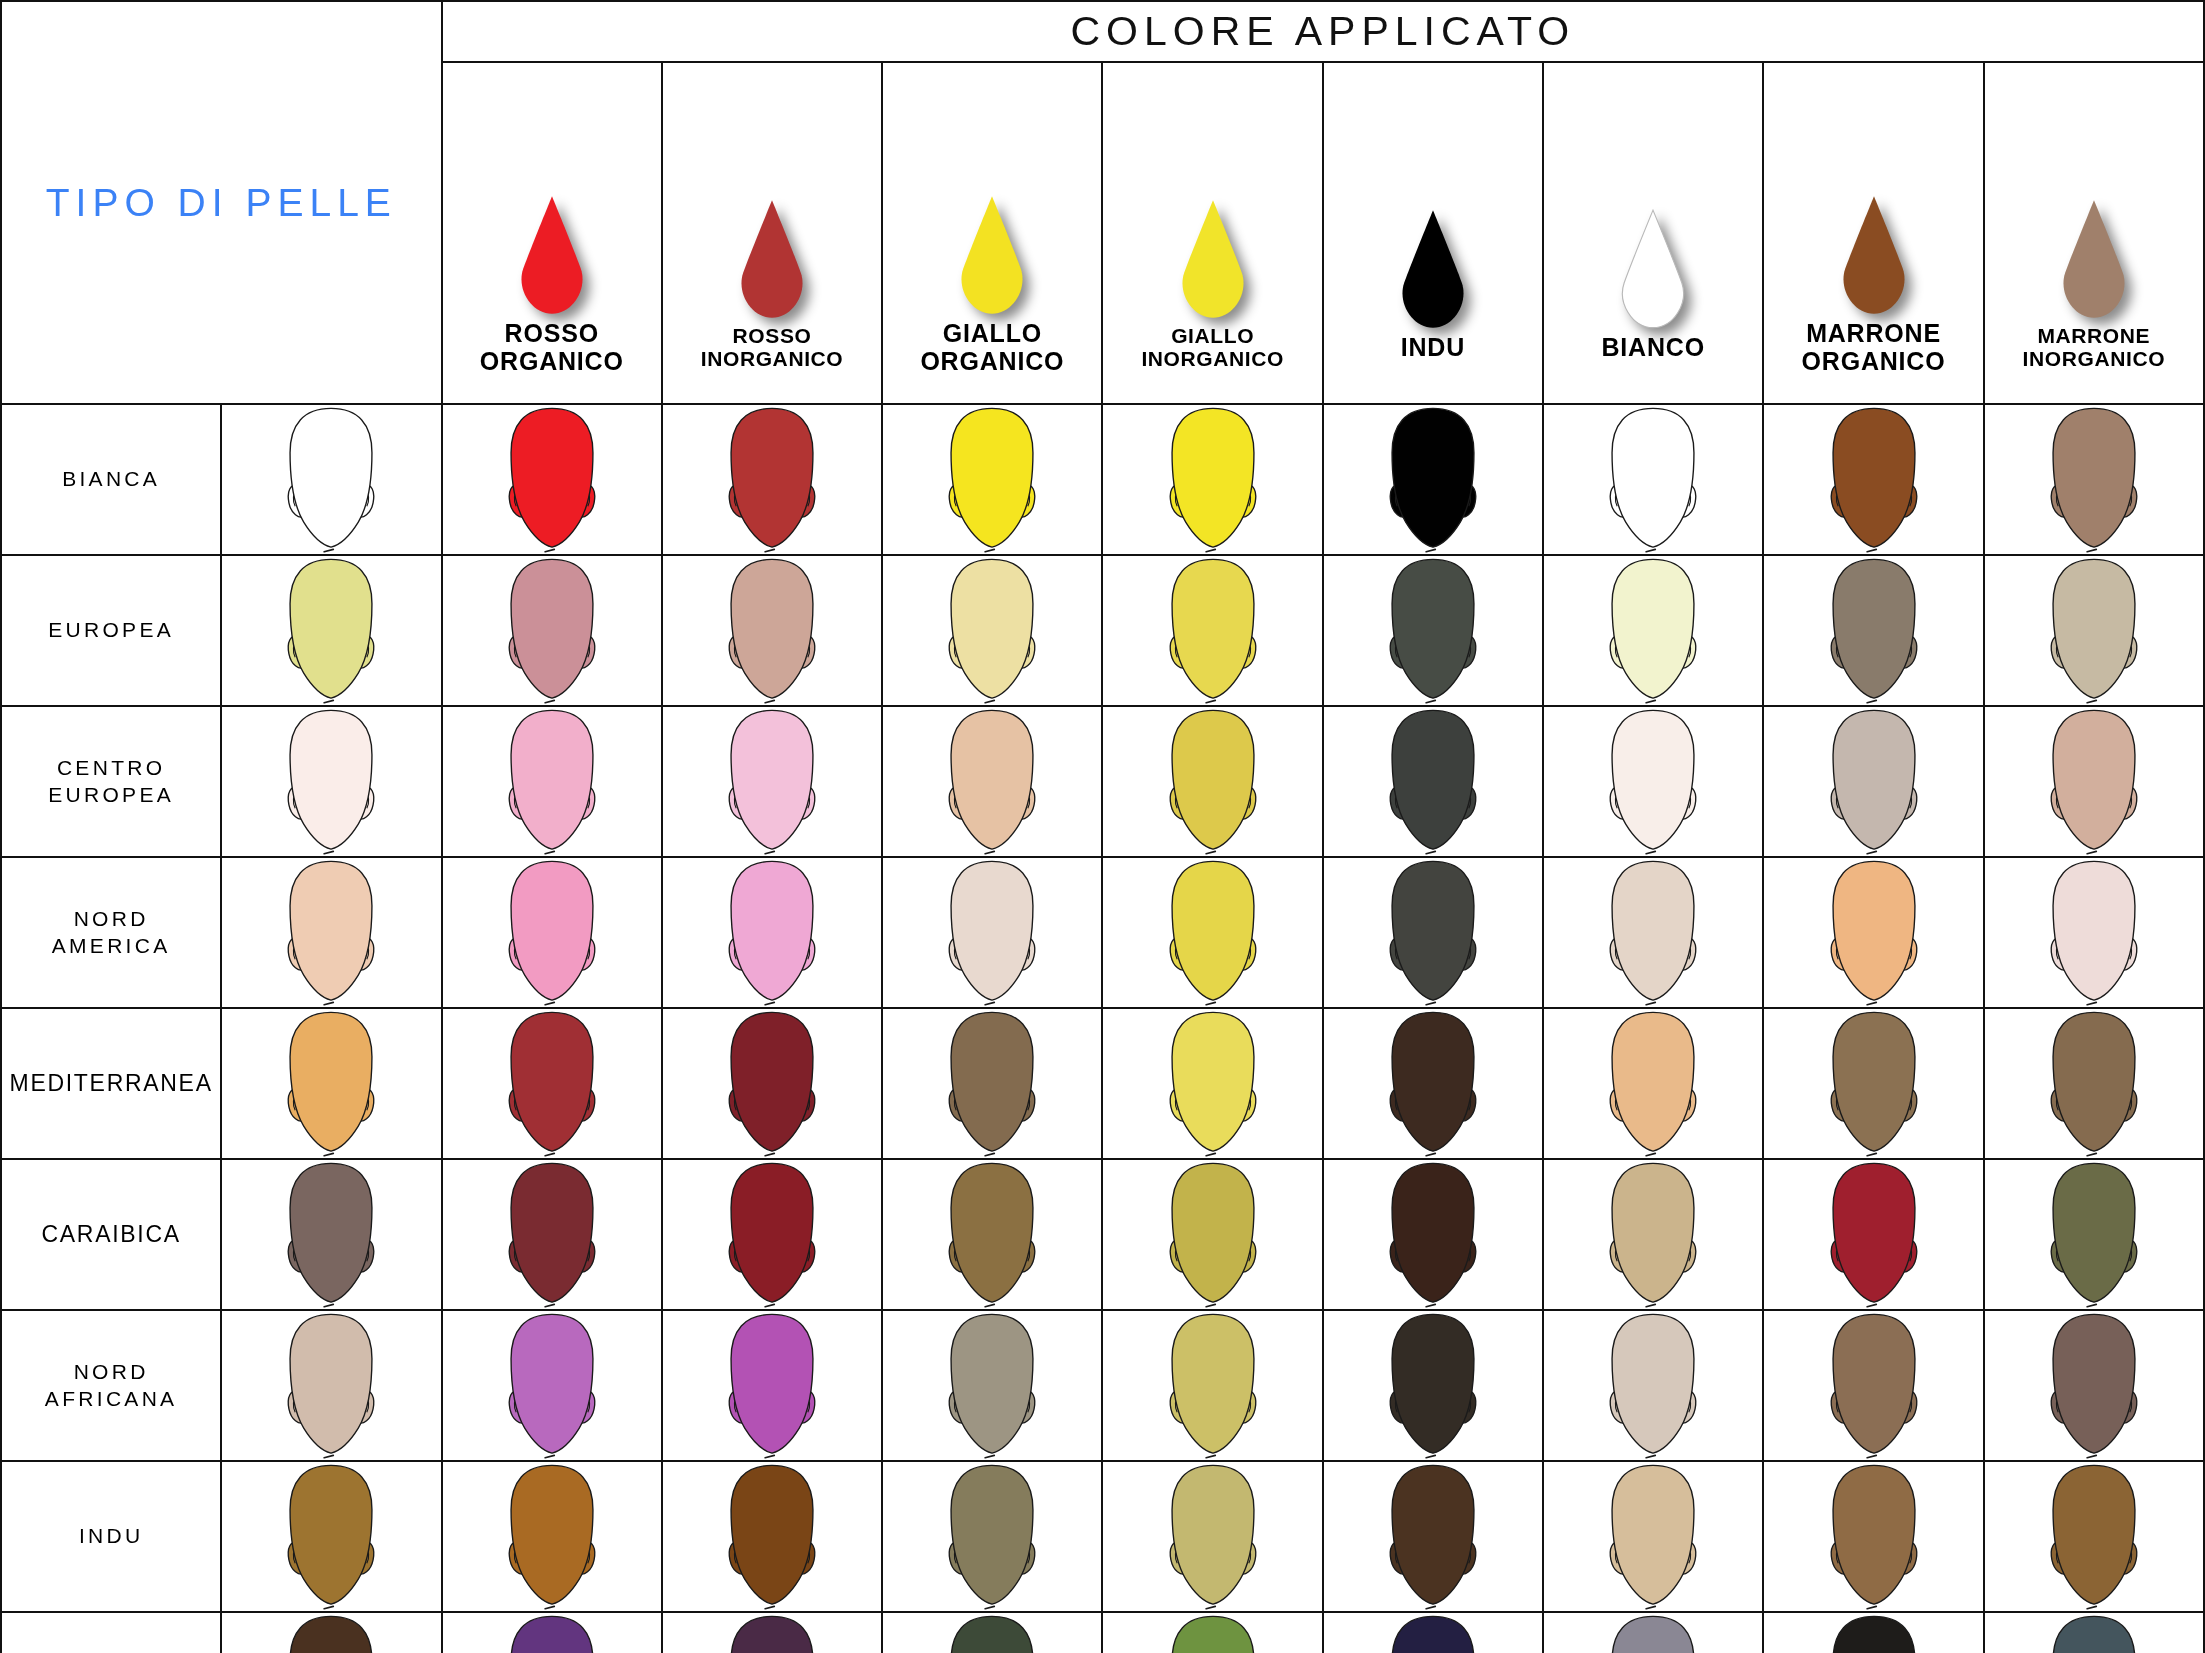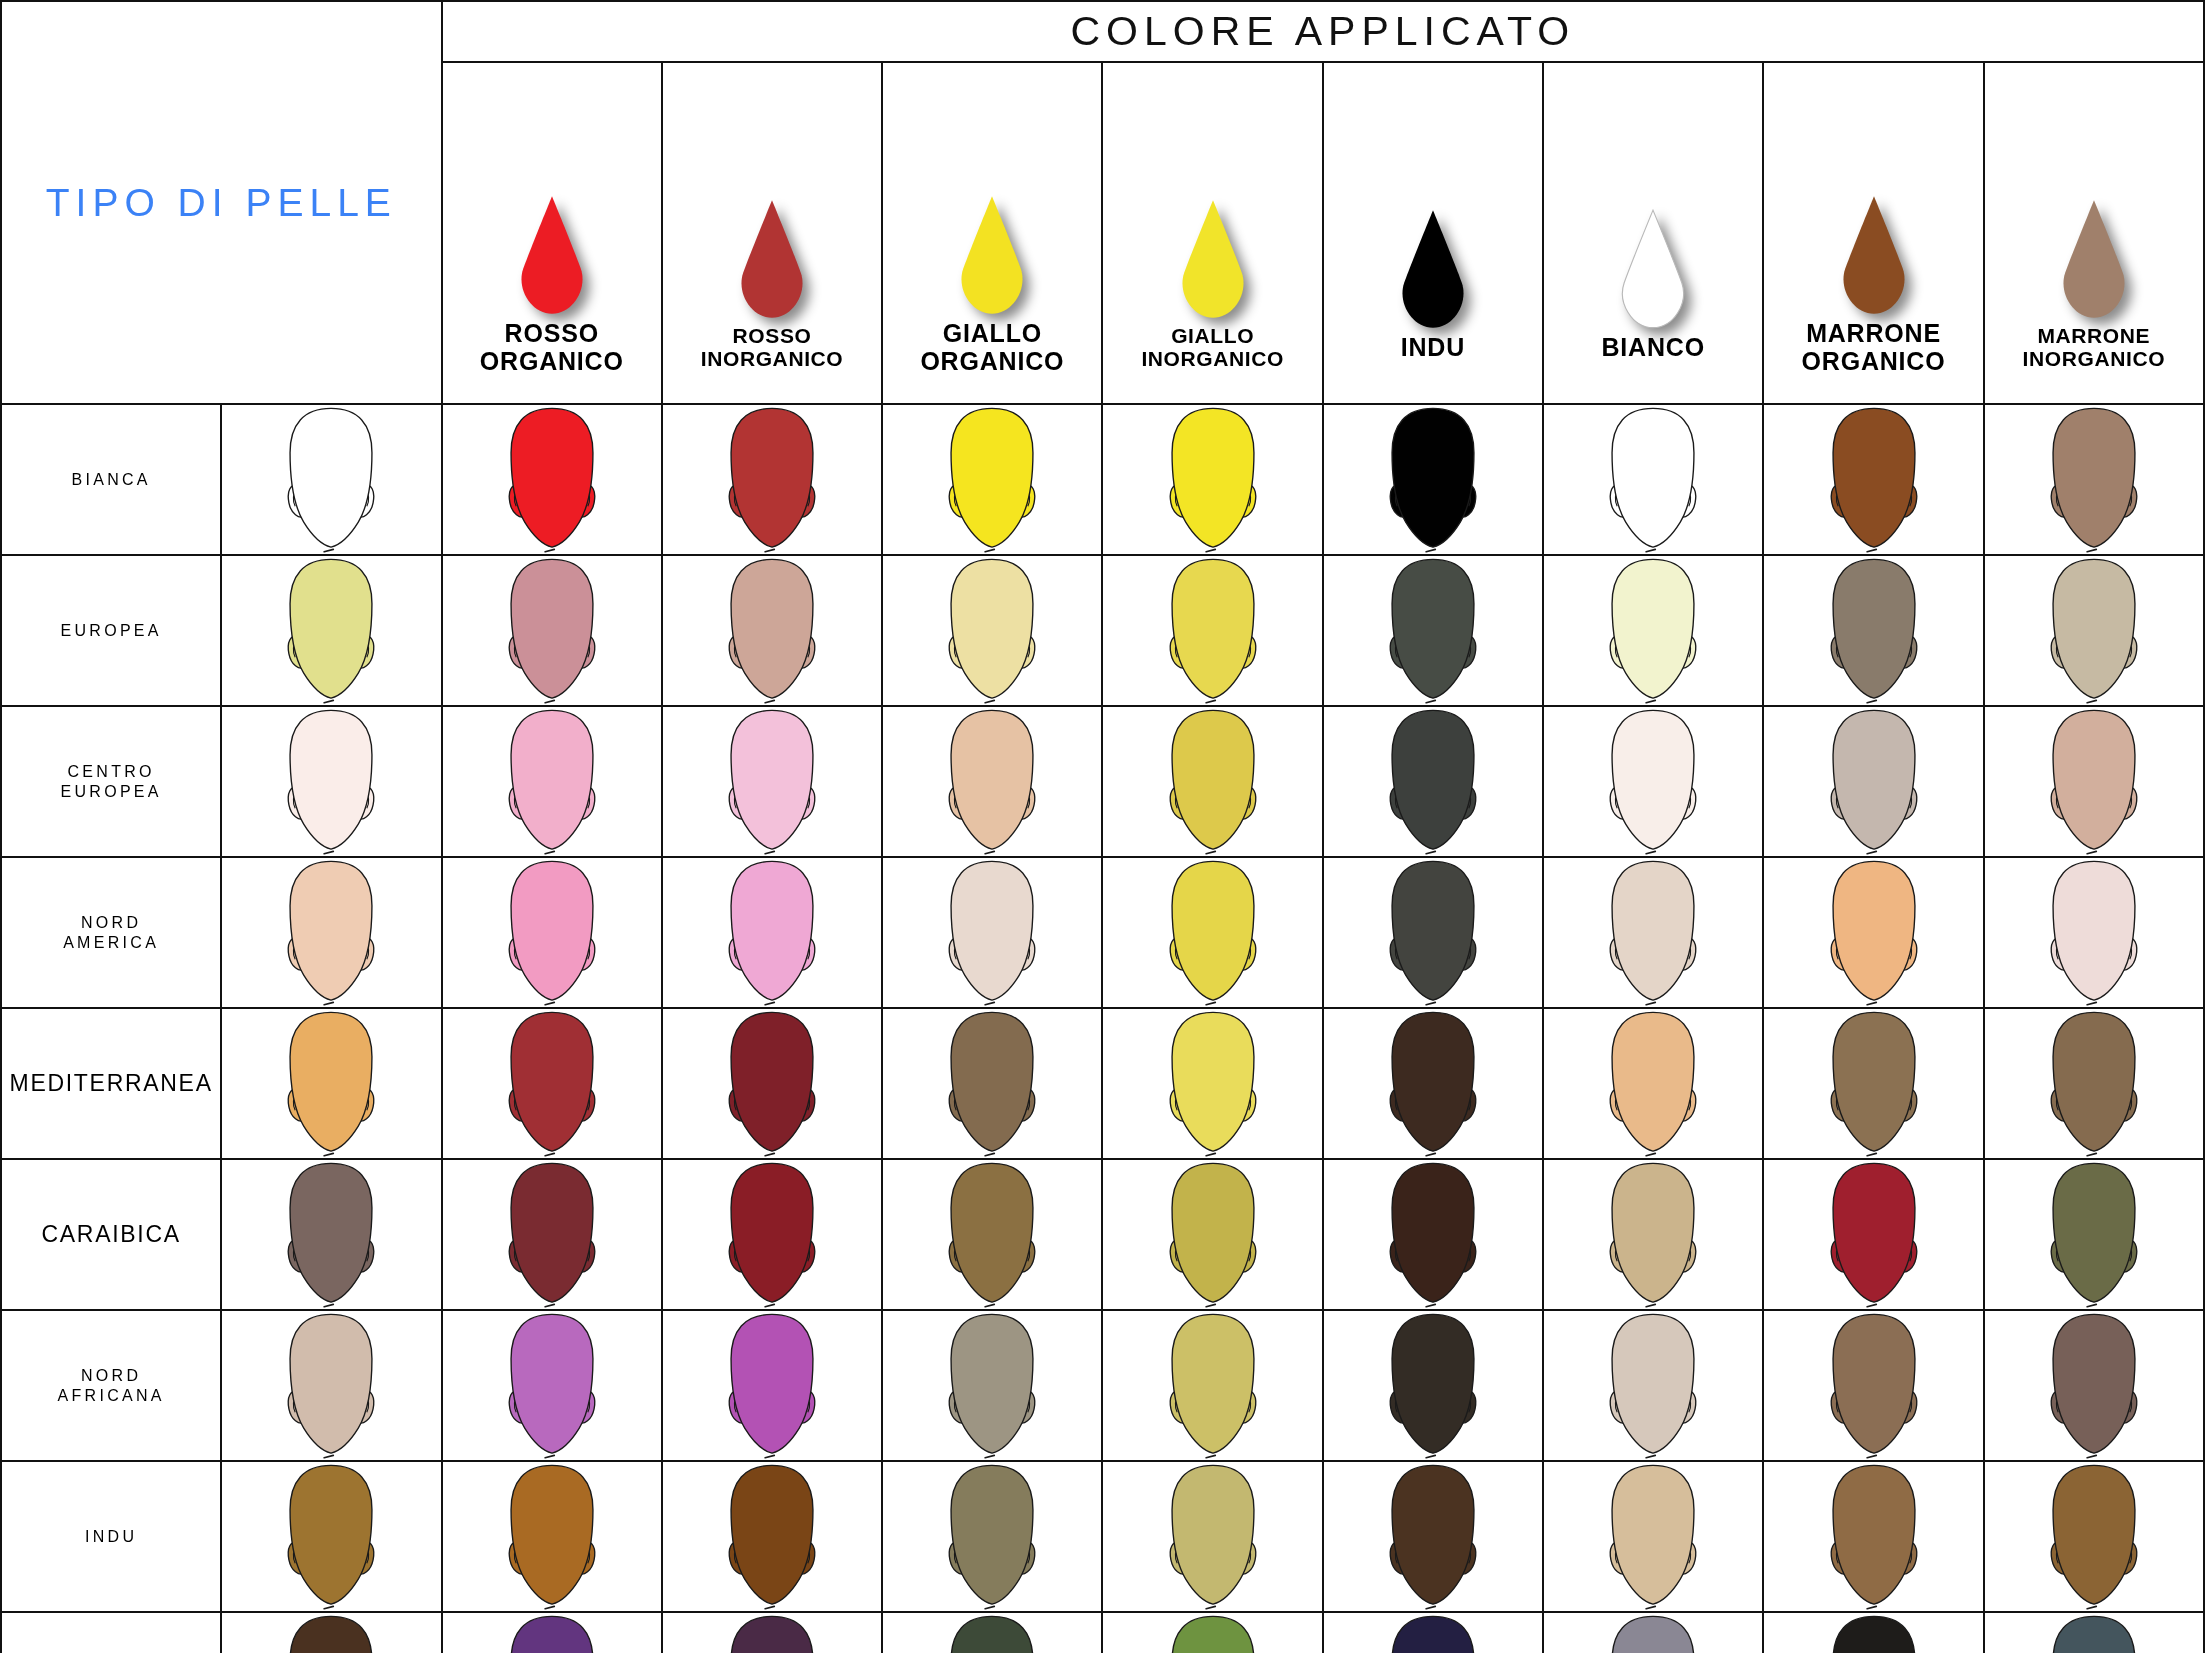--- a/index.html
+++ b/index.html
@@ -58,21 +58,21 @@
   .collabel{
     font-size:25px;
     line-height:1.12;
     letter-spacing:0.8px;
     font-weight:700;
     padding:0 3.3px 8.8px 3.3px;
     white-space:pre-line;
   }
   .collabel.small{font-size:21px;letter-spacing:0.6px;}
   .rowlabel{
-    font-size:16px;
+    font-size:21px;
     letter-spacing:3.3px;
     line-height:1.25;
     font-weight:400;
     white-space:pre-line;
     width:226px;
   }
   .rowlabel.tight{letter-spacing:1.7px;font-size:23px;text-align:center;}
 
   
   .drop{

